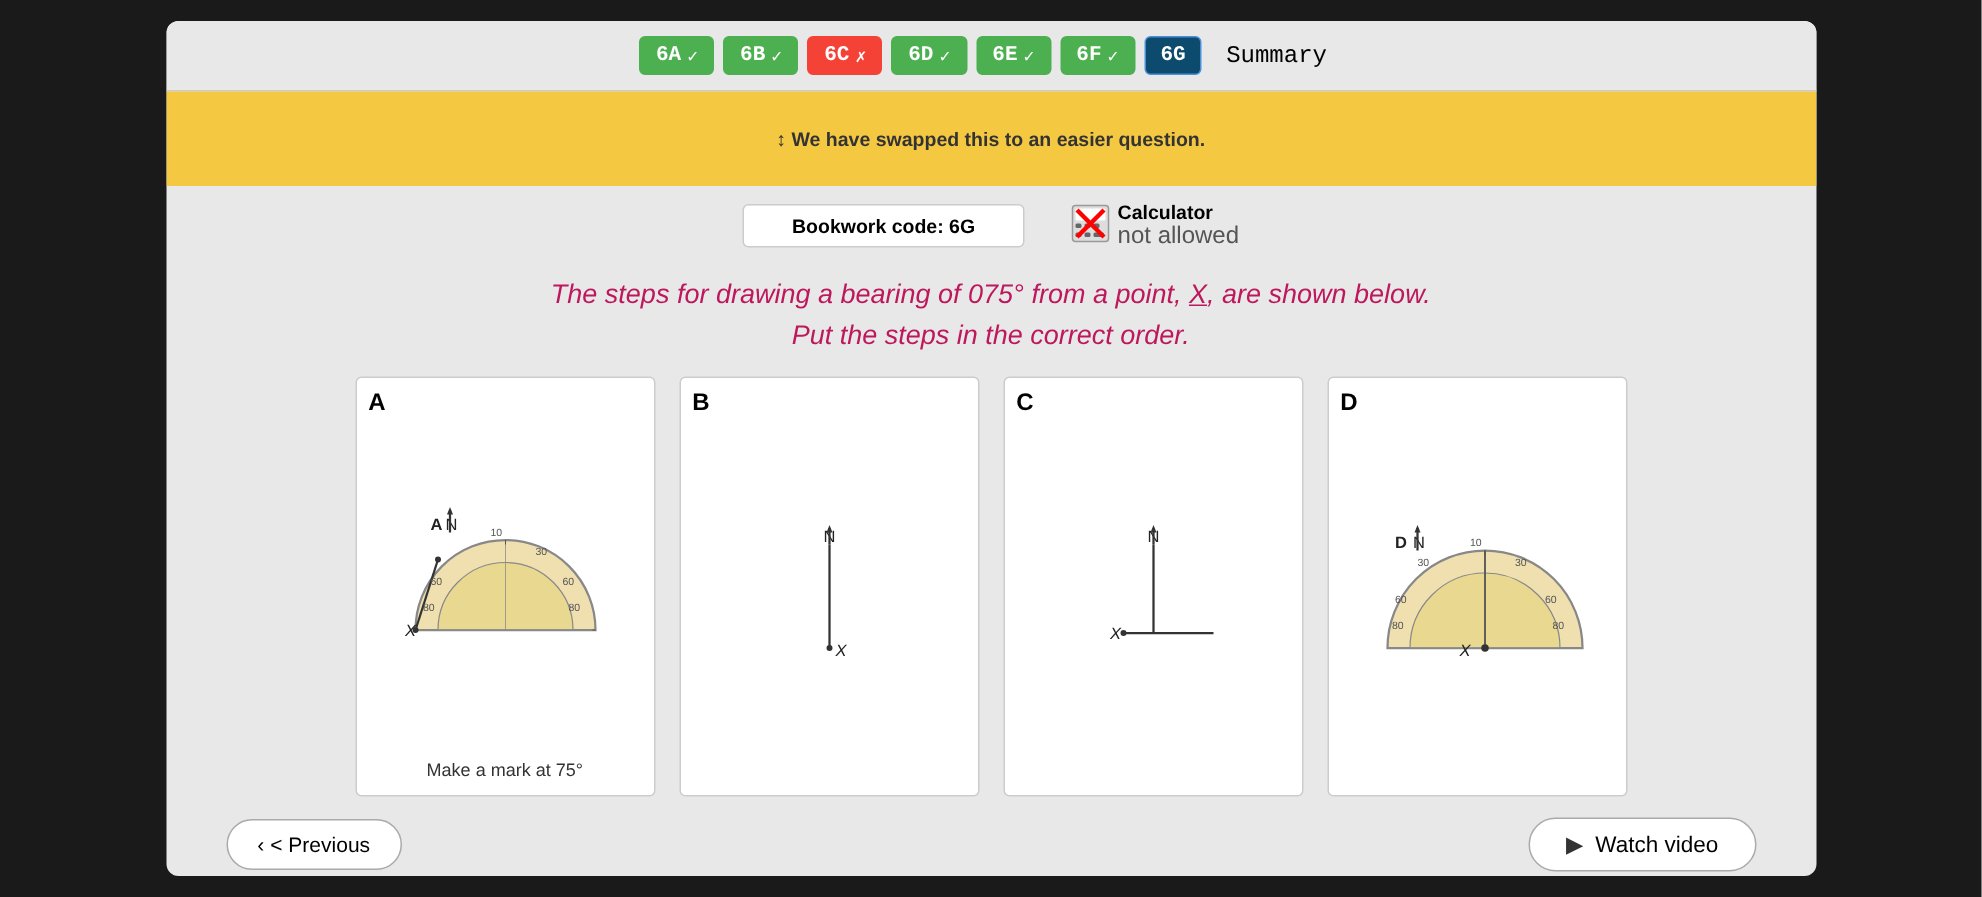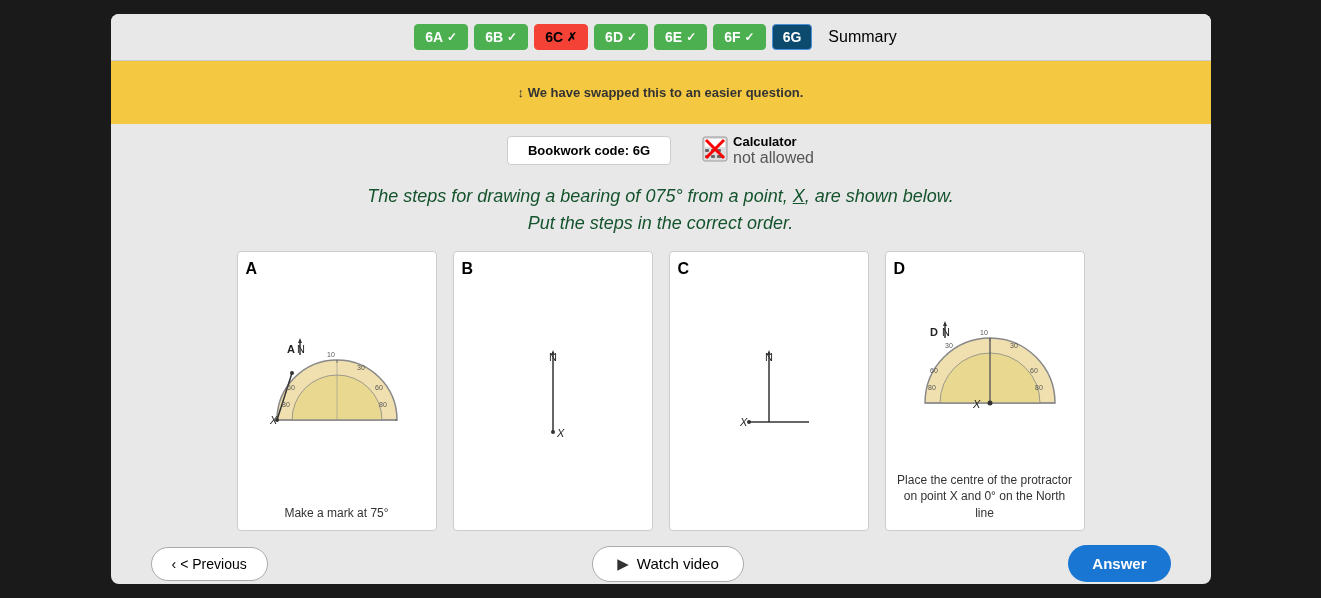--- a/index.html
+++ b/index.html
@@ -36,23 +36,24 @@
       display: flex;
       align-items: center;
       gap: 4px;
       padding: 4px 10px;
       border-radius: 4px;
       font-size: 14px;
       font-weight: bold;
       cursor: pointer;
       border: 1px solid #bbb;
       background: white;
+      font-family: Liberation Mono, monospace;
     }
     .nav-item.correct { background: #4caf50; color: white; border-color: #4caf50; }
-    .nav-item.incorrect { background: #f44336; color: #000000; border-color: #f44336; align-items: center; }
+    .nav-item.incorrect { background: #f44336; color: #ffffff; border-color: #f44336; align-items: center; }
     .nav-item.active { background: #0c4a6e; color: white; border-color: #4a90d9; }
     .nav-item.summary { background: #e8e8e8; color: #000000; border: none; font-size: 16px; font-weight: normal; }
     .check-icon { font-size: 12px; }
     .cross-icon { font-size: 12px; }
 
     
     .swap-notice {
       background: #f5c842;
       text-align: center;
       padding: 24px 20px;
@@ -66,39 +67,39 @@
       display: flex;
       align-items: center;
       justify-content: center;
       gap: 30px;
       padding: 10px 20px;
     }
     .bookwork-code {
       background: white;
       border: 1px solid #ccc;
       border-radius: 4px;
-      padding: 6px 20px;
+      padding: 6px 32px;
       font-size: 13px;
       font-weight: bold;
     }
     .calculator-info {
       display: flex;
       align-items: center;
       gap: 4px;
       font-size: 13px;
     }
 
     
     .question-text {
       text-align: center;
       font-size: 18px;
       font-style: italic;
       padding: 6px 40px 14px;
       line-height: 1.5;
-      color: #14532d;
+      color: #be185d;
     }
 
     
     .cards-row {
       display: flex;
       justify-content: center;
       gap: 16px;
       padding: 0 20px;
     }
     .card {
@@ -356,32 +357,28 @@
 
           <text x="70" y="17" font-size="7" fill="#555">10</text>
           <text x="100" y="30" font-size="7" fill="#555">30</text>
           <text x="120" y="55" font-size="7" fill="#555">60</text>
           <text x="125" y="72" font-size="7" fill="#555">80</text>
           <text x="18" y="72" font-size="7" fill="#555">80</text>
           <text x="20" y="55" font-size="7" fill="#555">60</text>
           <text x="35" y="30" font-size="7" fill="#555">30</text>
         </svg>
       </div>
-      <div class="card-caption">Place the centre of the protractor on point X and 0° on the North line</div>
     </div>
 
   </div>
 
   <div class="bottom-row">
     <button class="prev-btn">
       <span>‹</span>
       <span>&lt; Previous</span>
     </button>
     <button class="watch-btn">
       <span class="watch-icon">▶</span>
       <span>Watch video</span>
     </button>
-    <button class="answer-btn">
-      <span>Answer</span>
-    </button>
   </div>
 
 </div>
 
 </body></html>

